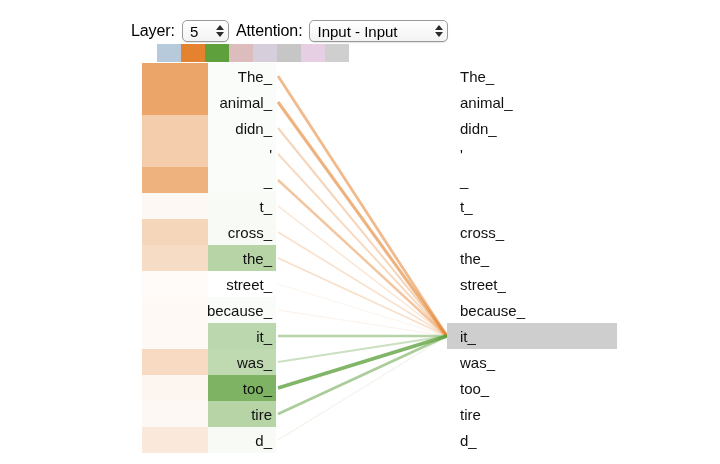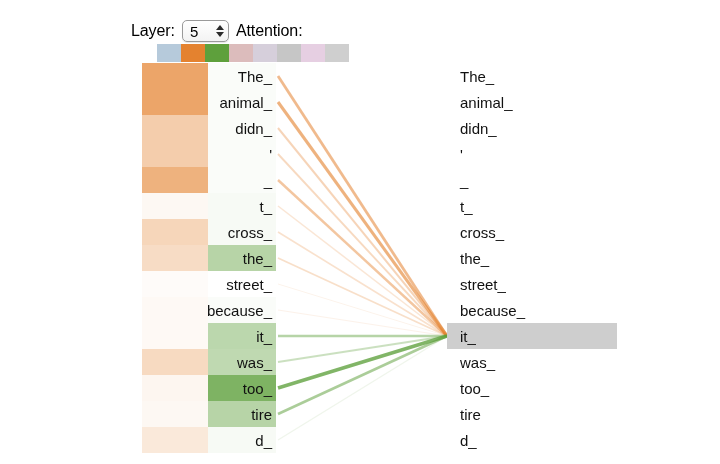--- a/index.html
+++ b/index.html
@@ -145,20 +145,27 @@
 <div id="toolbar">
   <span class="ctrl-label">Layer:</span>
   <span class="select-box" id="layer-select">
     <span class="sel-val">5</span>
     <span class="stepper">
         <i class="up"></i>
         <i class="down"></i>
       </span>
   </span>
   <span class="ctrl-label">Attention:</span>
+  <span class="select-box" id="attention-select">
+    <span class="sel-val">Input - Input</span>
+    <span class="stepper">
+        <i class="up"></i>
+        <i class="down"></i>
+      </span>
+  </span>
 </div>
 
 <div id="head-strip">
     <div class="head-swatch" style="background: rgb(182, 202, 219);"></div>
     <div class="head-swatch" style="background: rgb(228, 130, 47);"></div>
     <div class="head-swatch" style="background: rgb(94, 160, 60);"></div>
     <div class="head-swatch" style="background: rgb(220, 188, 188);"></div>
     <div class="head-swatch" style="background: rgb(214, 207, 219);"></div>
     <div class="head-swatch" style="background: rgb(198, 198, 198);"></div>
     <div class="head-swatch" style="background: rgb(230, 207, 226);"></div>

